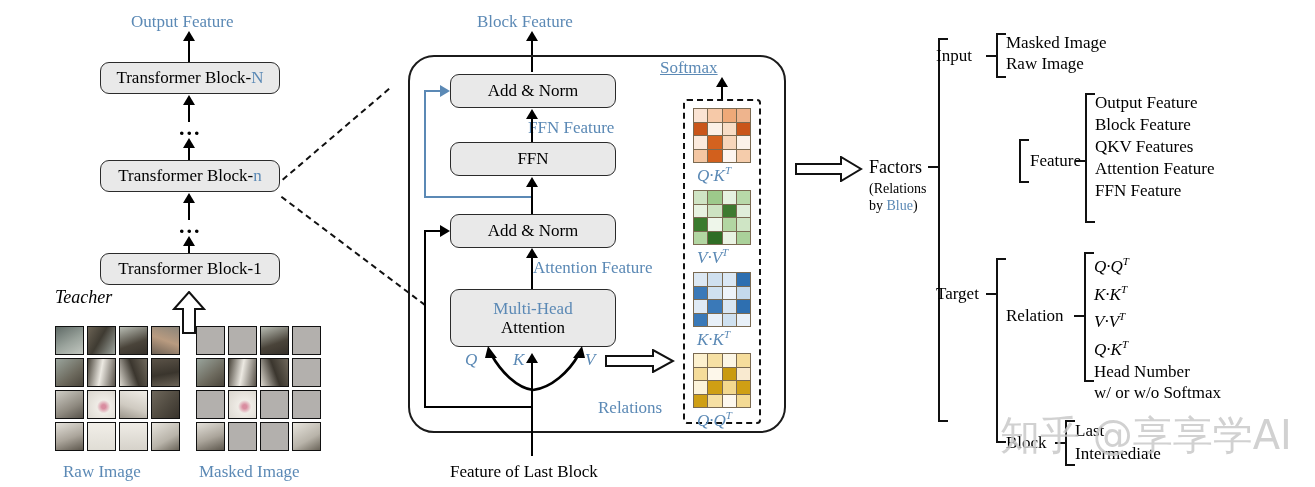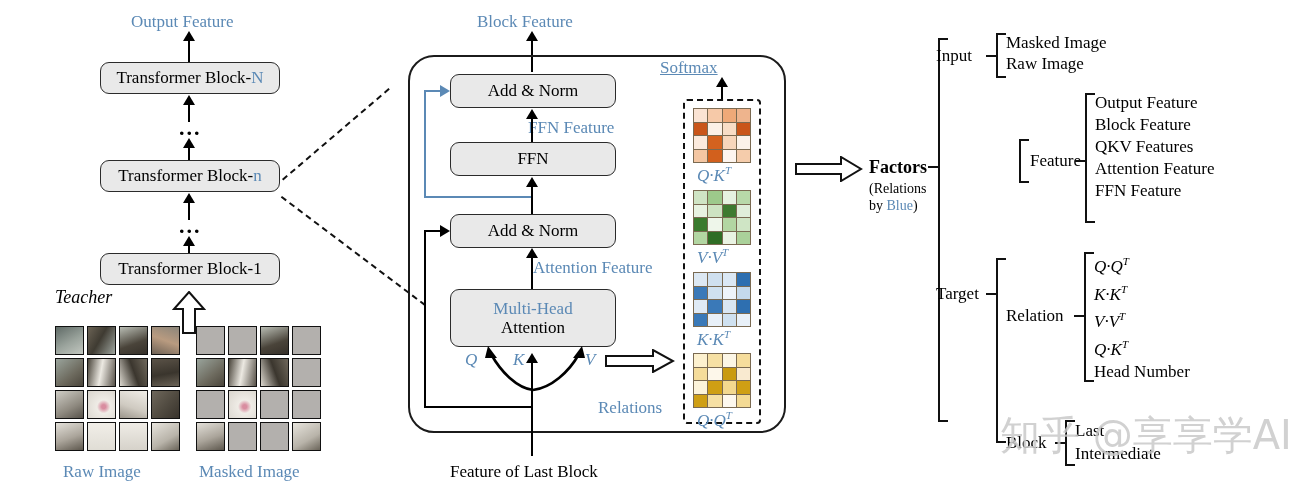--- a/index.html
+++ b/index.html
@@ -299,21 +299,21 @@
     <div style="background: rgb(244, 218, 148);"></div>
   </div>
 <div class="abs mathlbl blue" style="left:697px;top:409px;"><span>Q·Q</span><sup>T</sup></div>
 
 <div class="abs hollow-arrow" style="left:795px;top:156px;">
   <svg width="68" height="26" viewBox="0 0 68 26">
     <polygon points="1,8 46,8 46,1 66,13 46,25 46,18 1,18" fill="#fff" stroke="#111" stroke-width="2"></polygon>
   </svg>
 </div>
 
-<div class="abs" style="left:869px;top:157px;font-size:18px;font-weight:bold;"><span>Factors</span></div>
+<div class="abs" style="left:869px;top:157px;font-size:18px;font-weight:normal;"><span>Factors</span></div>
 <div class="abs" style="left:869px;top:180px;font-size:14px;line-height:17px;">
   <div>(Relations</div>
   <div><span>by </span><span class="blue">Blue</span><span>)</span></div>
 </div>
 
 <div class="tick" style="left:928px;top:166px;width:10px;"></div>
 <div class="brk" style="left:938px;top:38px;height:384px;"></div>
 
 <div class="abs treetxt" style="left:936px;top:45px;"><span>Input</span></div>
 <div class="tick" style="left:986px;top:55px;width:10px;"></div>
@@ -341,20 +341,21 @@
 
 <div class="abs treetxt" style="left:1006px;top:305px;"><span>Relation</span></div>
 <div class="tick" style="left:1074px;top:315px;width:10px;"></div>
 <div class="brk" style="left:1084px;top:252px;height:130px;"></div>
 <div class="abs" style="left:1094px;top:250px;line-height:22px;">
   <div class="mathlbl"><span>Q·Q</span><sup>T</sup></div>
   <div class="mathlbl"><span>K·K</span><sup>T</sup></div>
   <div class="mathlbl"><span>V·V</span><sup>T</sup></div>
   <div class="mathlbl"><span>Q·K</span><sup>T</sup></div>
   <div class="treetxt">Head Number</div>
+  <div class="treetxt">w/ or w/o Softmax</div>
 </div>
 
 <div class="abs treetxt" style="left:1006px;top:432px;"><span>Block</span></div>
 <div class="tick" style="left:1055px;top:442px;width:10px;"></div>
 <div class="brk" style="left:1065px;top:420px;height:46px;"></div>
 <div class="abs treetxt" style="left:1075px;top:419px;line-height:23px;">
   <div>Last</div>
   <div>Intermediate</div>
 </div>
 

